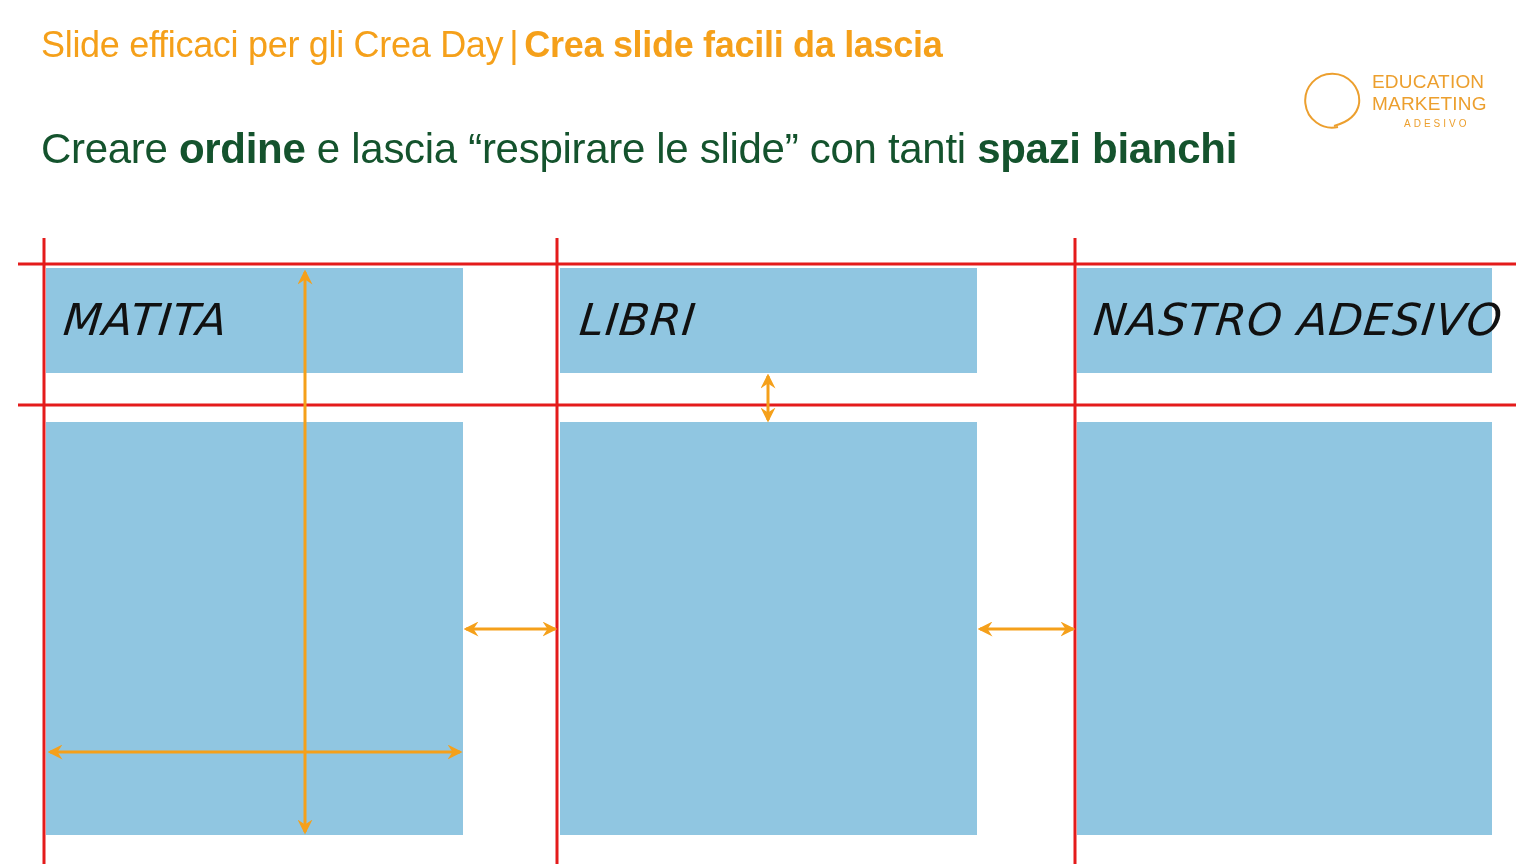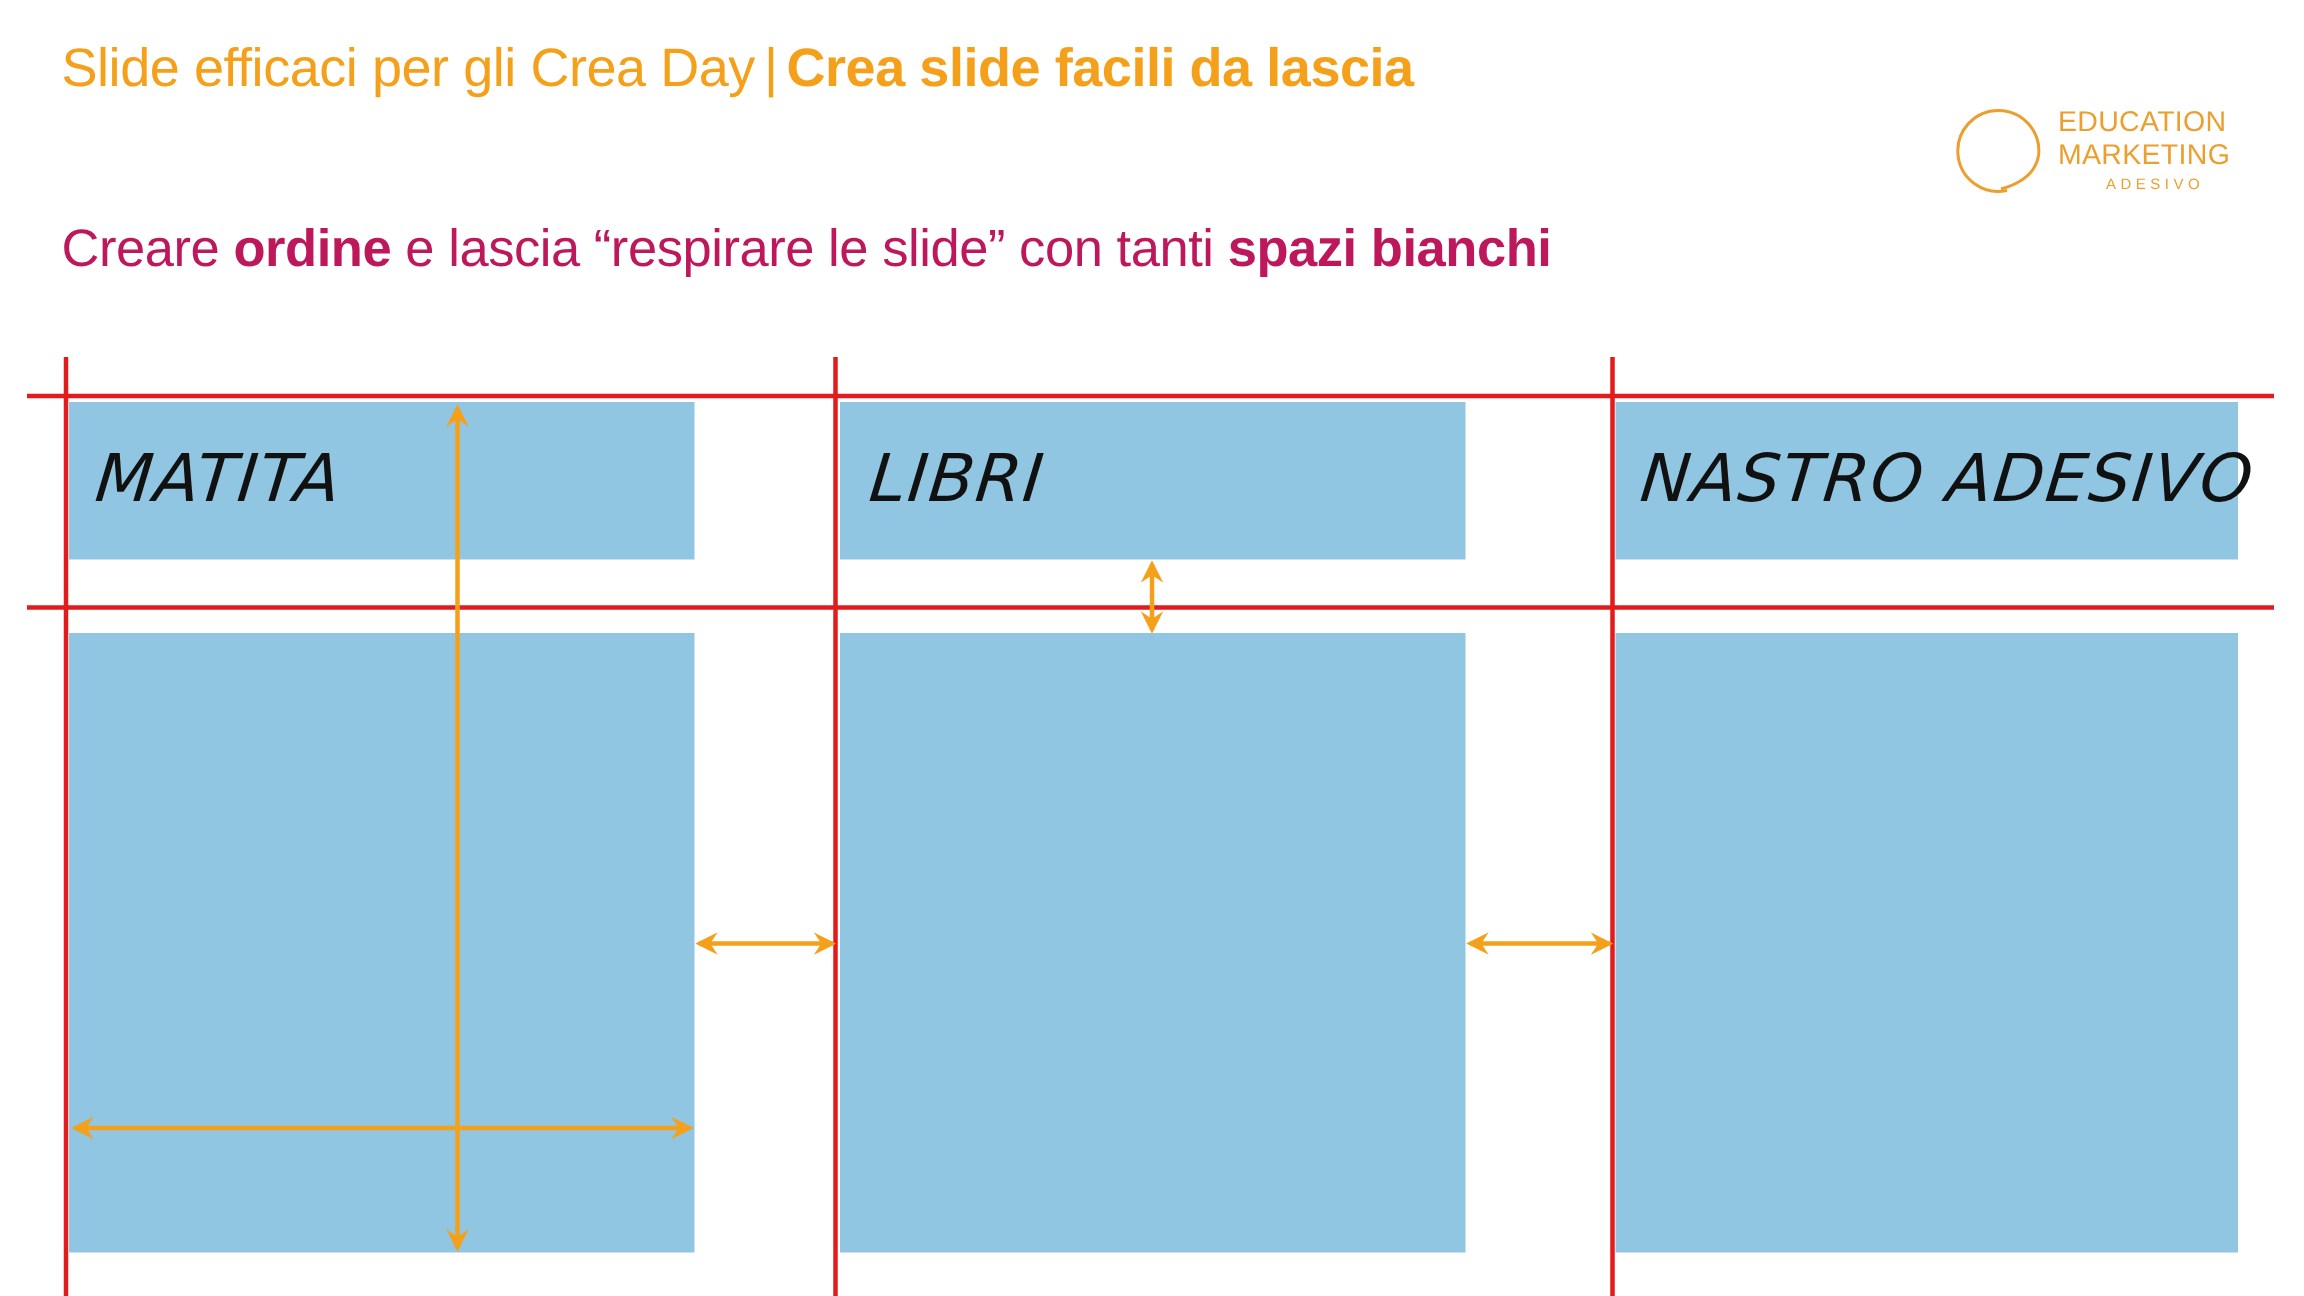--- a/index.html
+++ b/index.html
@@ -9,21 +9,21 @@
            white-space: nowrap; letter-spacing: -0.3px; }
   .title .light { font-weight: normal; }
   .title .sep { font-weight: normal; margin: 0 6px; }
   .title .bold { font-weight: bold; }
   .logo { position: absolute; left: 1304px; top: 26px; width: 200px; height: 64px; margin-top: 44px; }
   .logo-ring { position: absolute; left: 0; top: 0; width: 60px; height: 60px; }
   .logo-text { position: absolute; left: 68px; top: 1px; color: #ec9f2e; font-size: 19px;
                line-height: 22px; letter-spacing: 0.2px; }
   .logo-sub { position: absolute; left: 100px; top: 48px; color: #ec9f2e; font-size: 10px;
               letter-spacing: 3px; }
-  .subtitle { position: absolute; left: 41px; top: 146px; font-size: 35px; color: #be185d;
+  .subtitle { position: absolute; left: 41px; top: 125px; font-size: 42px; color: #14532d;
               white-space: nowrap; letter-spacing: -0.3px; }
   .subtitle b { font-weight: bold; }
   .box { position: absolute; background: #90c6e1; }
   .label { position: absolute; font-family: "DejaVu Sans", sans-serif; font-style: italic;
            font-size: 44px; color: #111; letter-spacing: 1px; transform: skewX(-6deg);
            white-space: nowrap; }
   svg.overlay { position: absolute; left: 0; top: 0; }
 </style>
 </head>
 <body>

